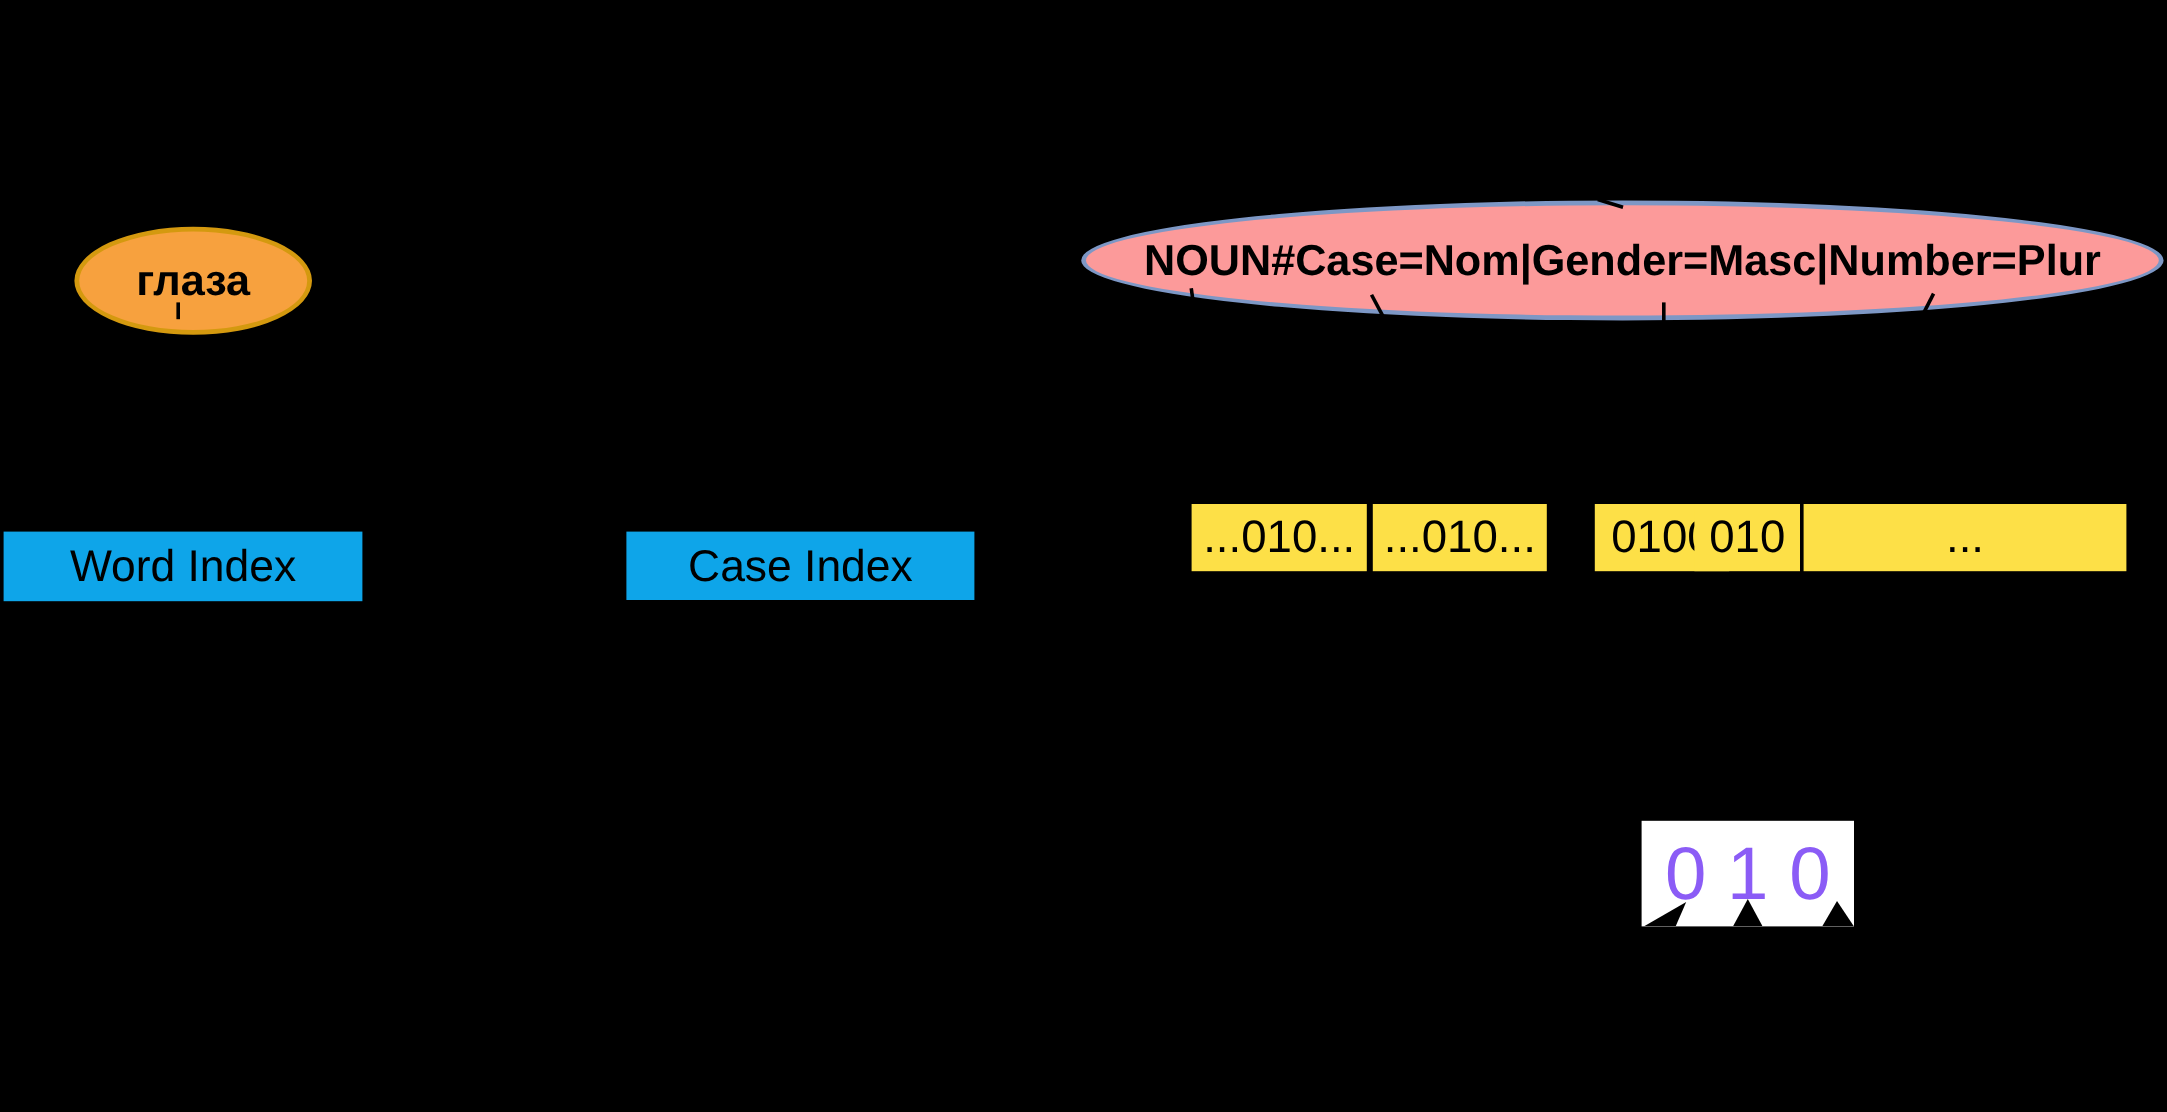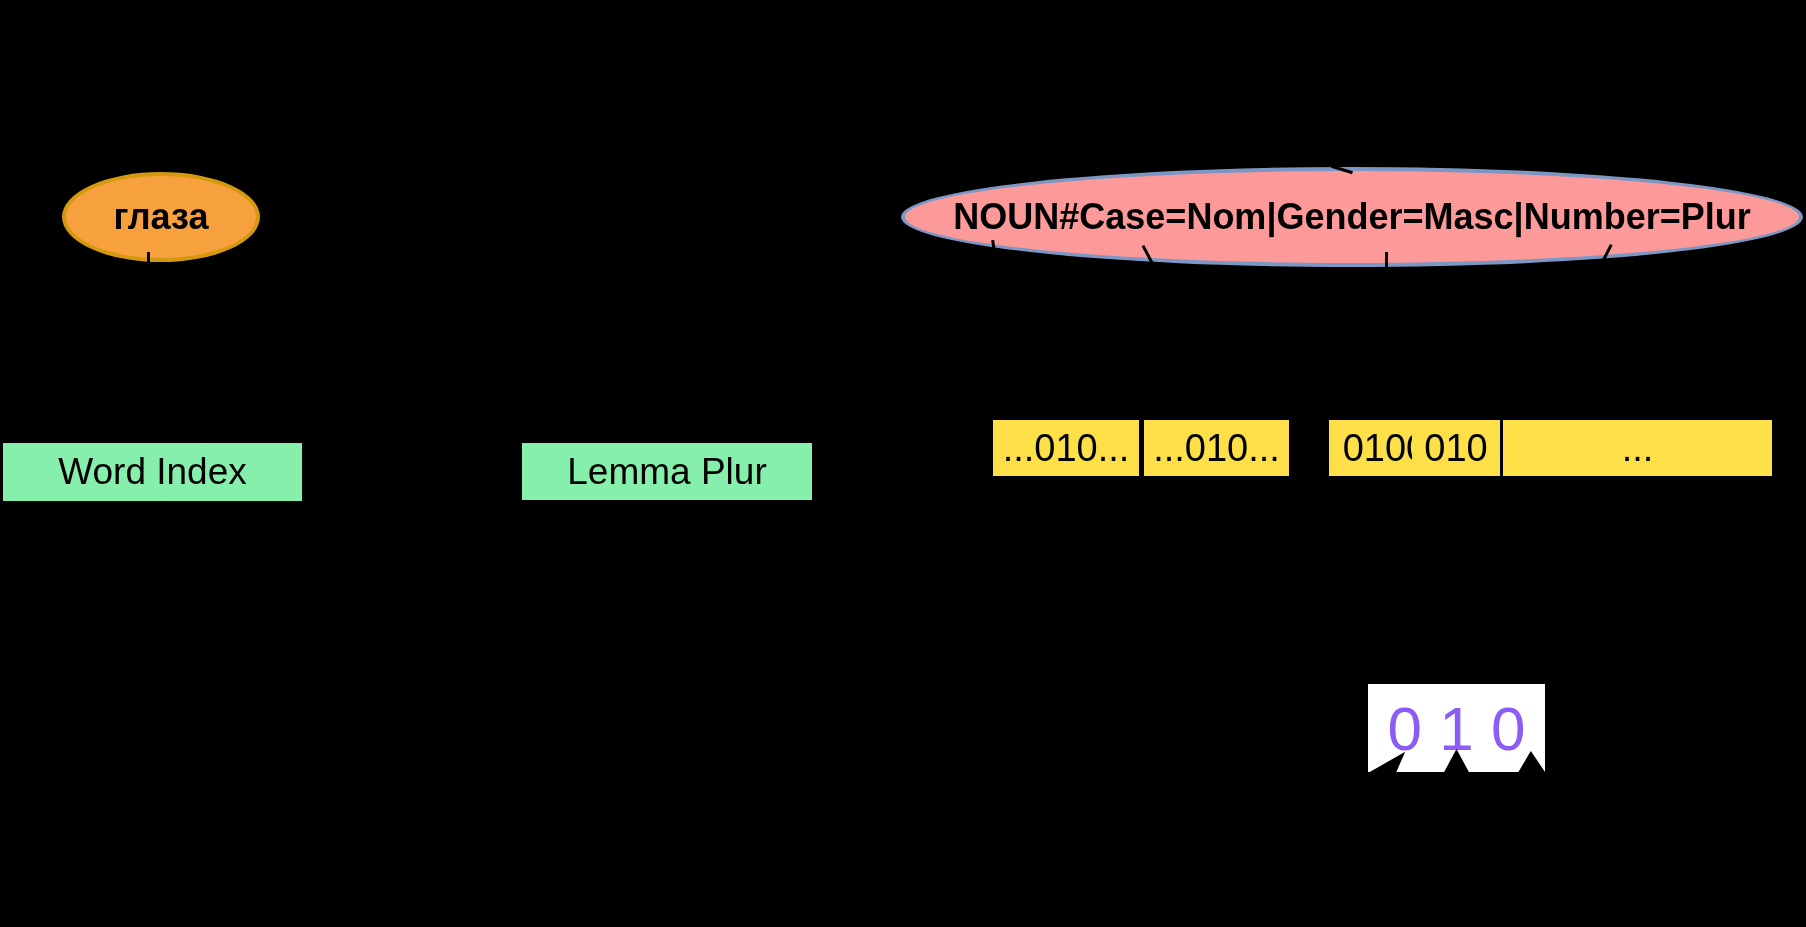--- a/index.html
+++ b/index.html
@@ -4,25 +4,25 @@
 <style>
   html,body{margin:0;padding:0;background:#000;}
   .canvas{
     position:relative;width:1806px;height:927px;background:#000;overflow:hidden;
     font-family:"Liberation Sans","DejaVu Sans",sans-serif;
   }
   .ellipse{
     position:absolute;border-radius:50%;display:flex;align-items:center;justify-content:center;
     box-sizing:border-box;color:#000;font-weight:bold;
   }
-  .ellipse-word{left:62px;top:172px;width:198px;height:90px;background:#F7A13E;border:4px solid #D4990F;font-size:36px;}
+  .ellipse-word{left:62px;top:189px;width:198px;height:90px;background:#F7A13E;border:4px solid #D4990F;font-size:36px;}
   .ellipse-lemma{left:523px;top:171px;width:288px;height:92px;background:#DEEBD4;border:4px solid #8FBC74;font-size:36px;}
   .ellipse-morph{left:901px;top:167px;width:902px;height:100px;background:#FC9A9A;border:4px solid #7D97C5;font-size:36px;white-space:nowrap;}
   .whitebox{
-    position:absolute;background:#86efac;color:#000;display:flex;align-items:center;justify-content:center;
+    position:absolute;background:#0ea5e9;color:#000;display:flex;align-items:center;justify-content:center;
     box-sizing:border-box;font-size:37px;
   }
   .box-word{left:3px;top:443px;width:299px;height:58px;}
   .box-lemma{left:522px;top:443px;width:290px;height:57px;}
   .bit-cell{position:absolute;top:420px;height:56px;background:#fde047;color:#000;display:flex;align-items:center;justify-content:center;font-size:38px;}
   .cell-0{left:993px;width:146px;}
   .cell-1{left:1144px;width:145px;}
   .cell-2{left:1293px;width:112px;margin-left:36px;}
   .cell-3{left:1412px;width:88px;}
   .cell-4{left:1503px;width:269px;}
@@ -54,21 +54,21 @@
     <span>глаза</span>
   </div>
   <div class="ellipse ellipse-morph">
     <span>NOUN#Case=Nom|Gender=Masc|Number=Plur</span>
   </div>
 
   <div class="whitebox box-word">
     <span>Word Index</span>
   </div>
   <div class="whitebox box-lemma">
-    <span>Lemma Plur</span>
+    <span>Case Index</span>
   </div>
 
   <div class="bit-cell cell-0">
     <span>...010...</span>
   </div>
   <div class="bit-cell cell-1">
     <span>...010...</span>
   </div>
   <div class="bit-cell cell-2">
     <span>0100</span>

